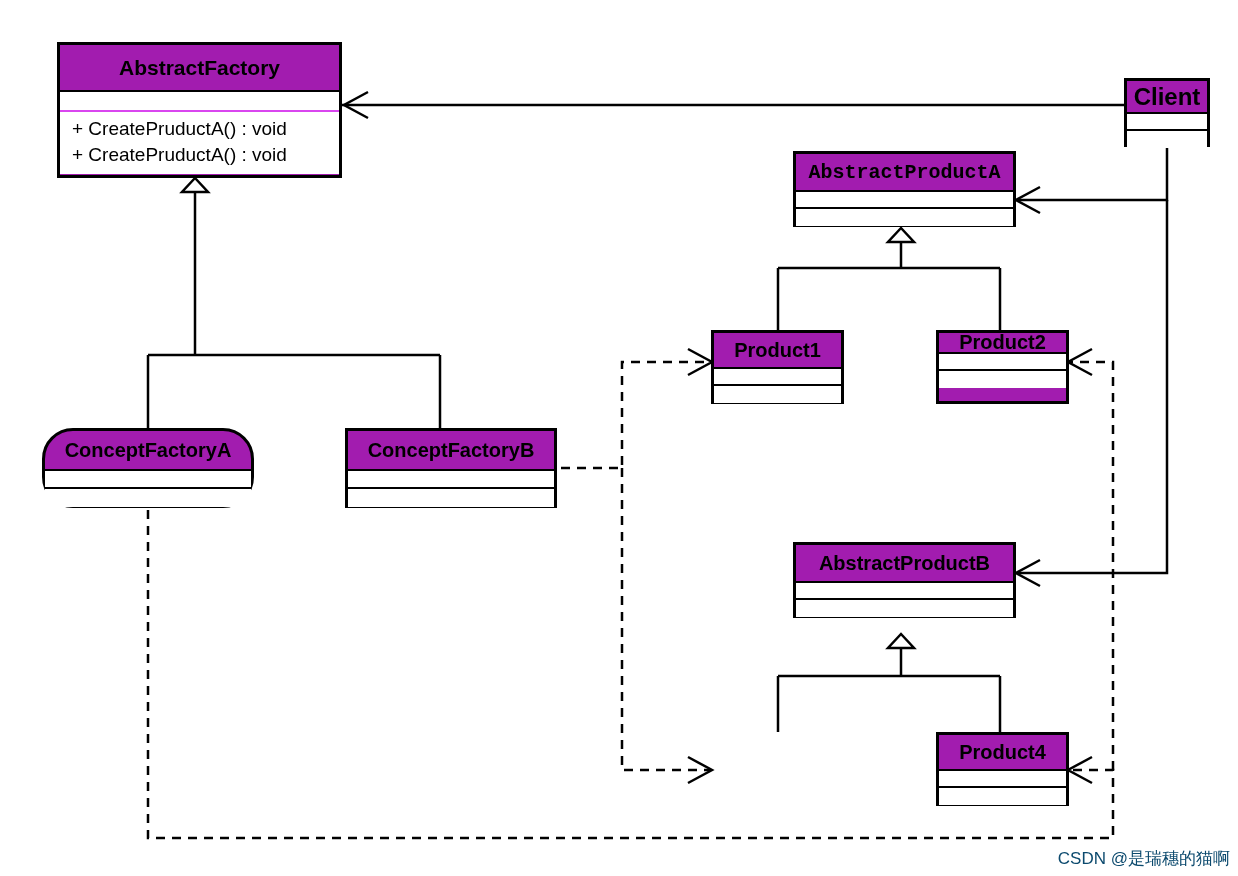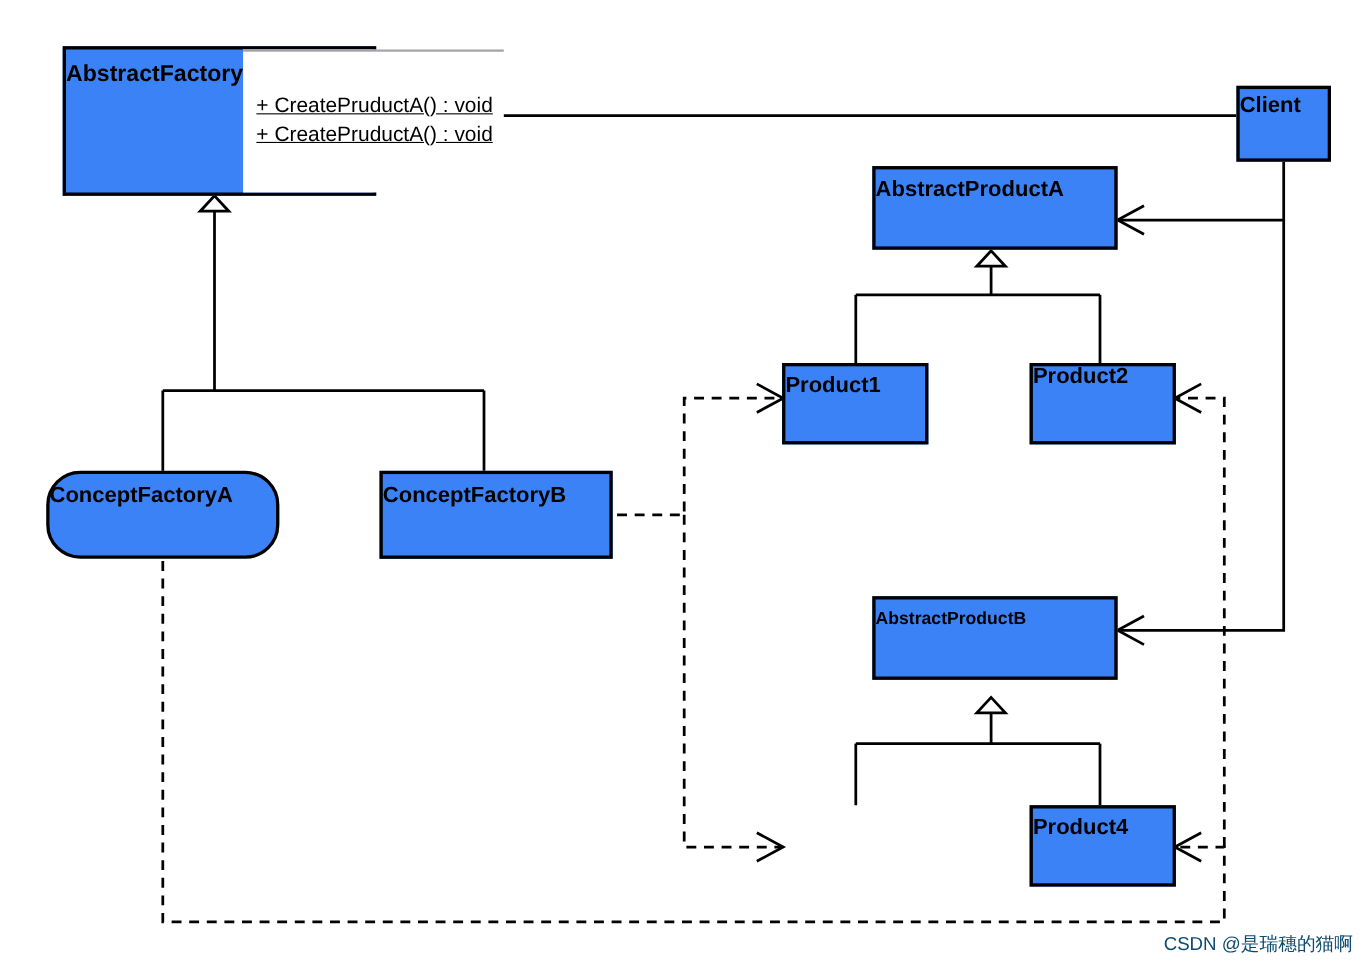--- a/index.html
+++ b/index.html
@@ -23,49 +23,48 @@
     left: 0;
     top: 0;
     width: 1238px;
     height: 876px;
     pointer-events: none;
   }
   .uml-class {
     position: absolute;
     box-sizing: border-box;
     border: 3px solid #000000;
-    background: #3b82f6;
+    background: #a21caf;
     display: flex;
-    flex-direction: row;
+    flex-direction: column;
     z-index: 5;
   }
   .uml-name {
     flex: none;
     display: flex;
     align-items: center;
     justify-content: center;
     font-weight: bold;
     color: #000000;
     white-space: nowrap;
     letter-spacing: 0px;
   }
   .uml-compartment {
     flex: none;
     border-top: 2px solid #000000;
     background: #ffffff;
   }
   .uml-attrs {
     flex: none;
-    border-top: 2px solid #a3a3a3;
+    border-top: 2px solid #d946ef;
     background: #ffffff;
     padding: 4px 10px 6px 12px;
     display: flex;
     flex-direction: column;
     justify-content: center;
-    text-decoration: underline;
   }
   .uml-attrs .row {
     font-size: 19px;
     line-height: 26px;
     color: #000000;
     white-space: nowrap;
   }
   .watermark {
     position: absolute;
     right: 8px;
@@ -143,33 +142,33 @@
   <div class="uml-class" style="left:57px; top:42px; width:285px; height:136px;">
     <div class="uml-name" style="height:45px; font-size:21px;">AbstractFactory</div>
     <div class="uml-compartment" style="height:18px;"></div>
     <div class="uml-attrs">
       <div class="row">+ CreatePruductA() : void</div>
       <div class="row">+ CreatePruductA() : void</div>
     </div>
   </div>
 
   <div class="uml-class" style="left:1124px; top:78px; width:86px; height:69px;">
-    <div class="uml-name" style="height:31px; font-size:20px;">Client</div>
+    <div class="uml-name" style="height:31px; font-size:24px;">Client</div>
     <div class="uml-compartment" style="height:15px;"></div>
     <div class="uml-compartment" style="height:17px;"></div>
   </div>
 
   <div class="uml-class" style="left:793px; top:151px; width:223px; height:76px;">
-    <div class="uml-name" style="height:36px; font-size:20px;">AbstractProductA</div>
+    <div class="uml-name" style="height:36px; font-size:20px;font-family:Liberation Mono, monospace;">AbstractProductA</div>
     <div class="uml-compartment" style="height:15px;"></div>
     <div class="uml-compartment" style="height:17px;"></div>
   </div>
 
   <div class="uml-class" style="left:793px; top:542px; width:223px; height:76px;">
-    <div class="uml-name" style="height:36px; font-size:16px;border-radius:17px;">AbstractProductB</div>
+    <div class="uml-name" style="height:36px; font-size:20px;border-radius:17px;">AbstractProductB</div>
     <div class="uml-compartment" style="height:15px;"></div>
     <div class="uml-compartment" style="height:17px;"></div>
   </div>
 
   <div class="uml-class" style="left:42px; top:428px; width:212px; height:80px;border-radius:31px;">
     <div class="uml-name" style="height:38px; font-size:20px;">ConceptFactoryA</div>
     <div class="uml-compartment" style="height:16px;"></div>
     <div class="uml-compartment" style="height:18px;"></div>
   </div>
 

